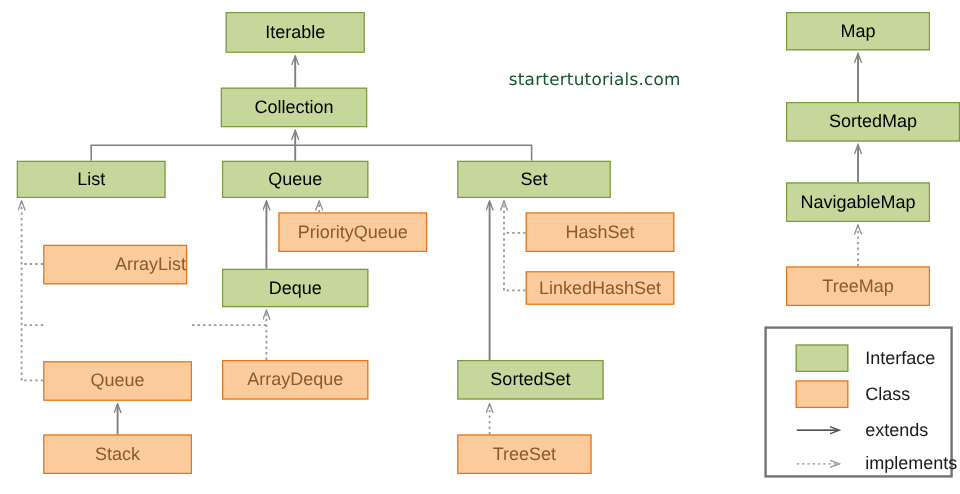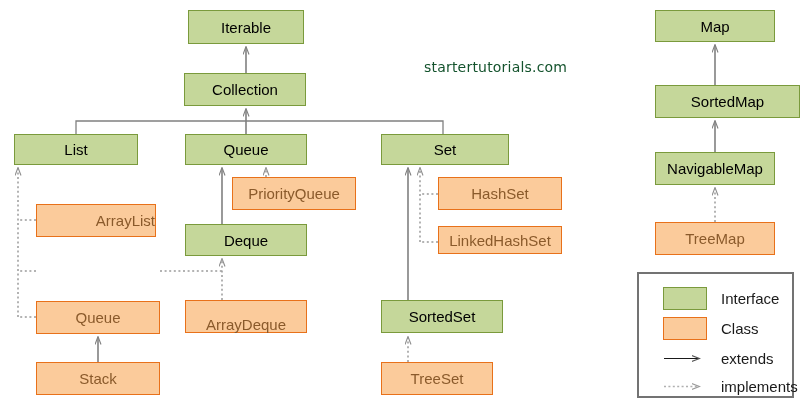--- a/index.html
+++ b/index.html
@@ -156,21 +156,21 @@
     </div>
   <div class="node iface" style="left:185px;top:224px;width:122px;height:32px;">
       <span>Deque</span>
     </div>
   <div class="node klass" style="left:438px;top:226px;width:124px;height:28px;">
       <span>LinkedHashSet</span>
     </div>
   <div class="node klass" style="left:36px;top:301px;width:124px;height:33px;">
       <span>Queue</span>
     </div>
-  <div class="node klass" style="left:185px;top:300px;width:122px;height:33px;align-items:flex-end;">
+  <div class="node klass" style="left:185px;top:300px;width:122px;height:33px;">
       <span>ArrayDeque</span>
     </div>
   <div class="node iface" style="left:381px;top:300px;width:122px;height:33px;">
       <span>SortedSet</span>
     </div>
   <div class="node klass" style="left:36px;top:362px;width:124px;height:33px;">
       <span>Stack</span>
     </div>
   <div class="node klass" style="left:381px;top:362px;width:112px;height:33px;">
       <span>TreeSet</span>

